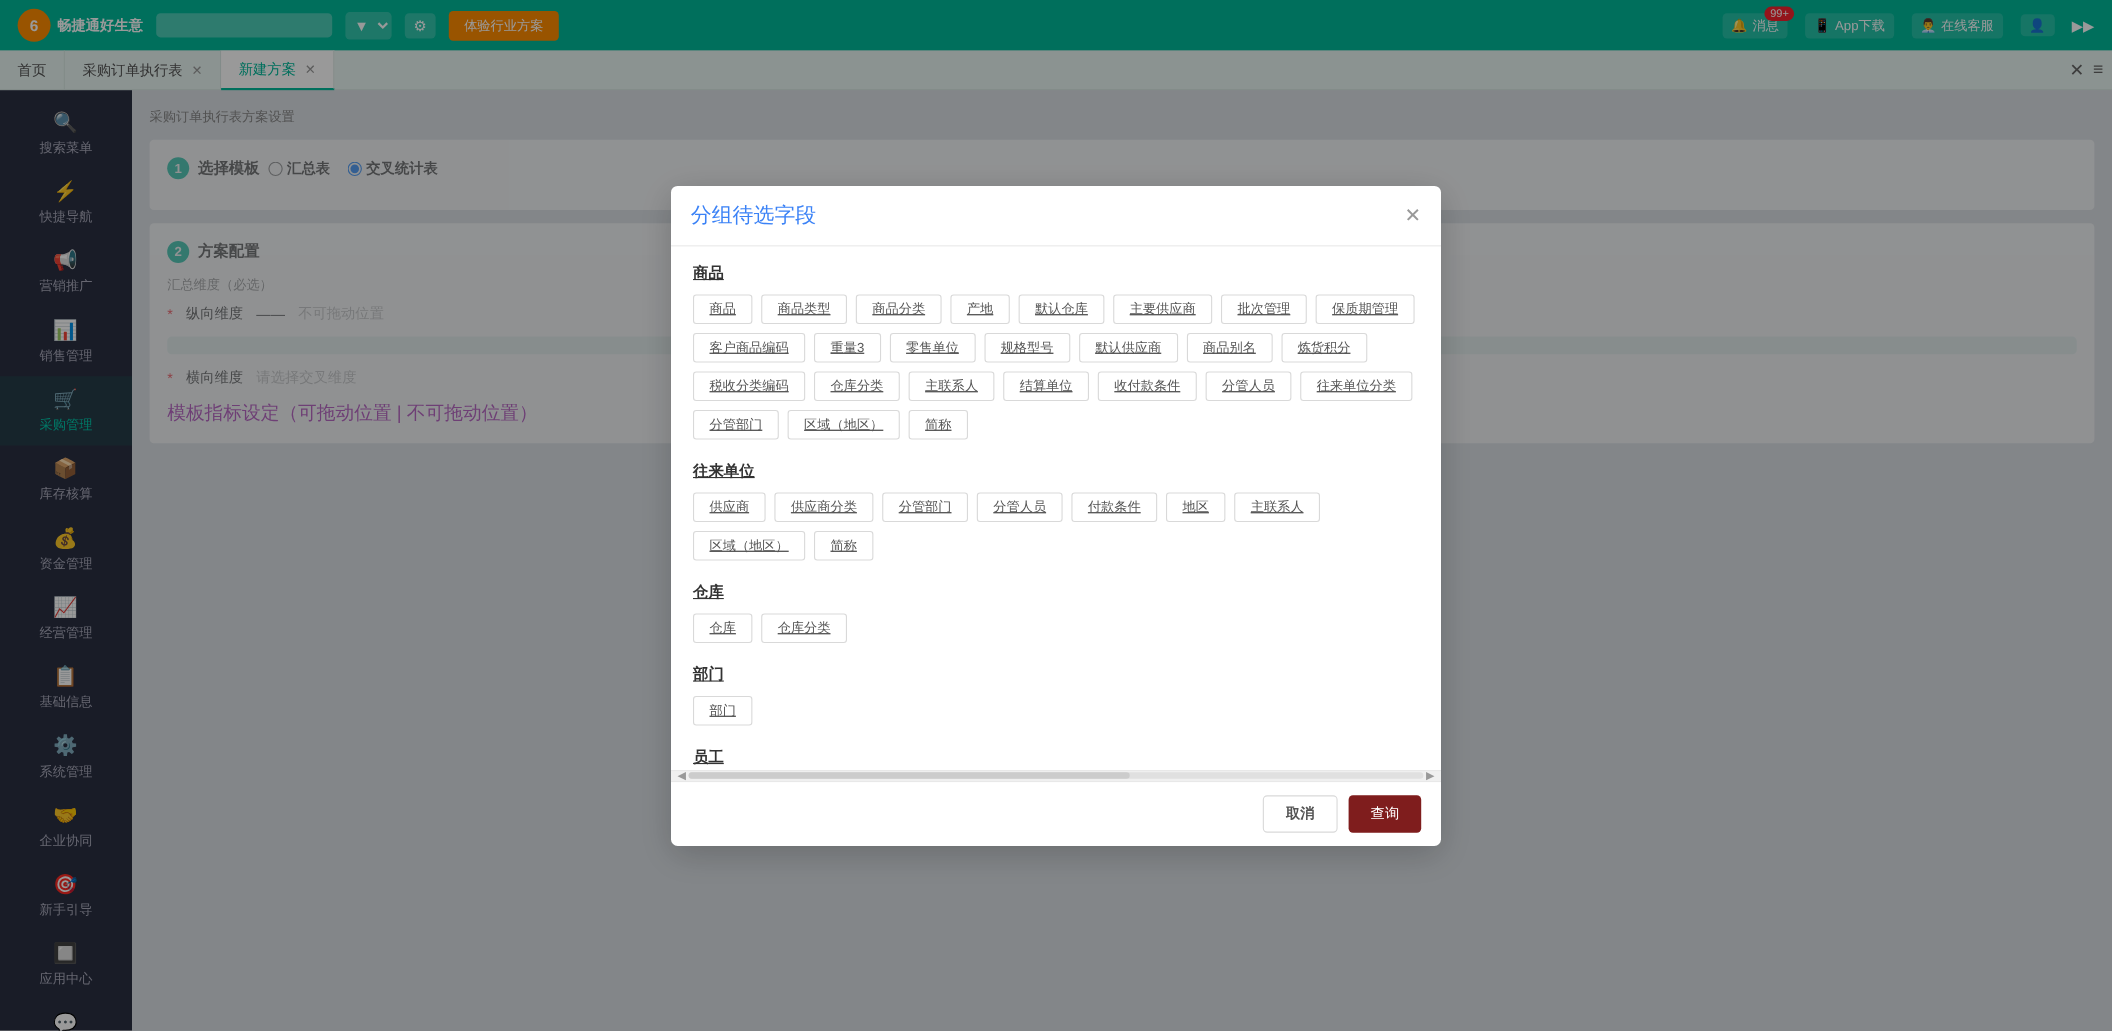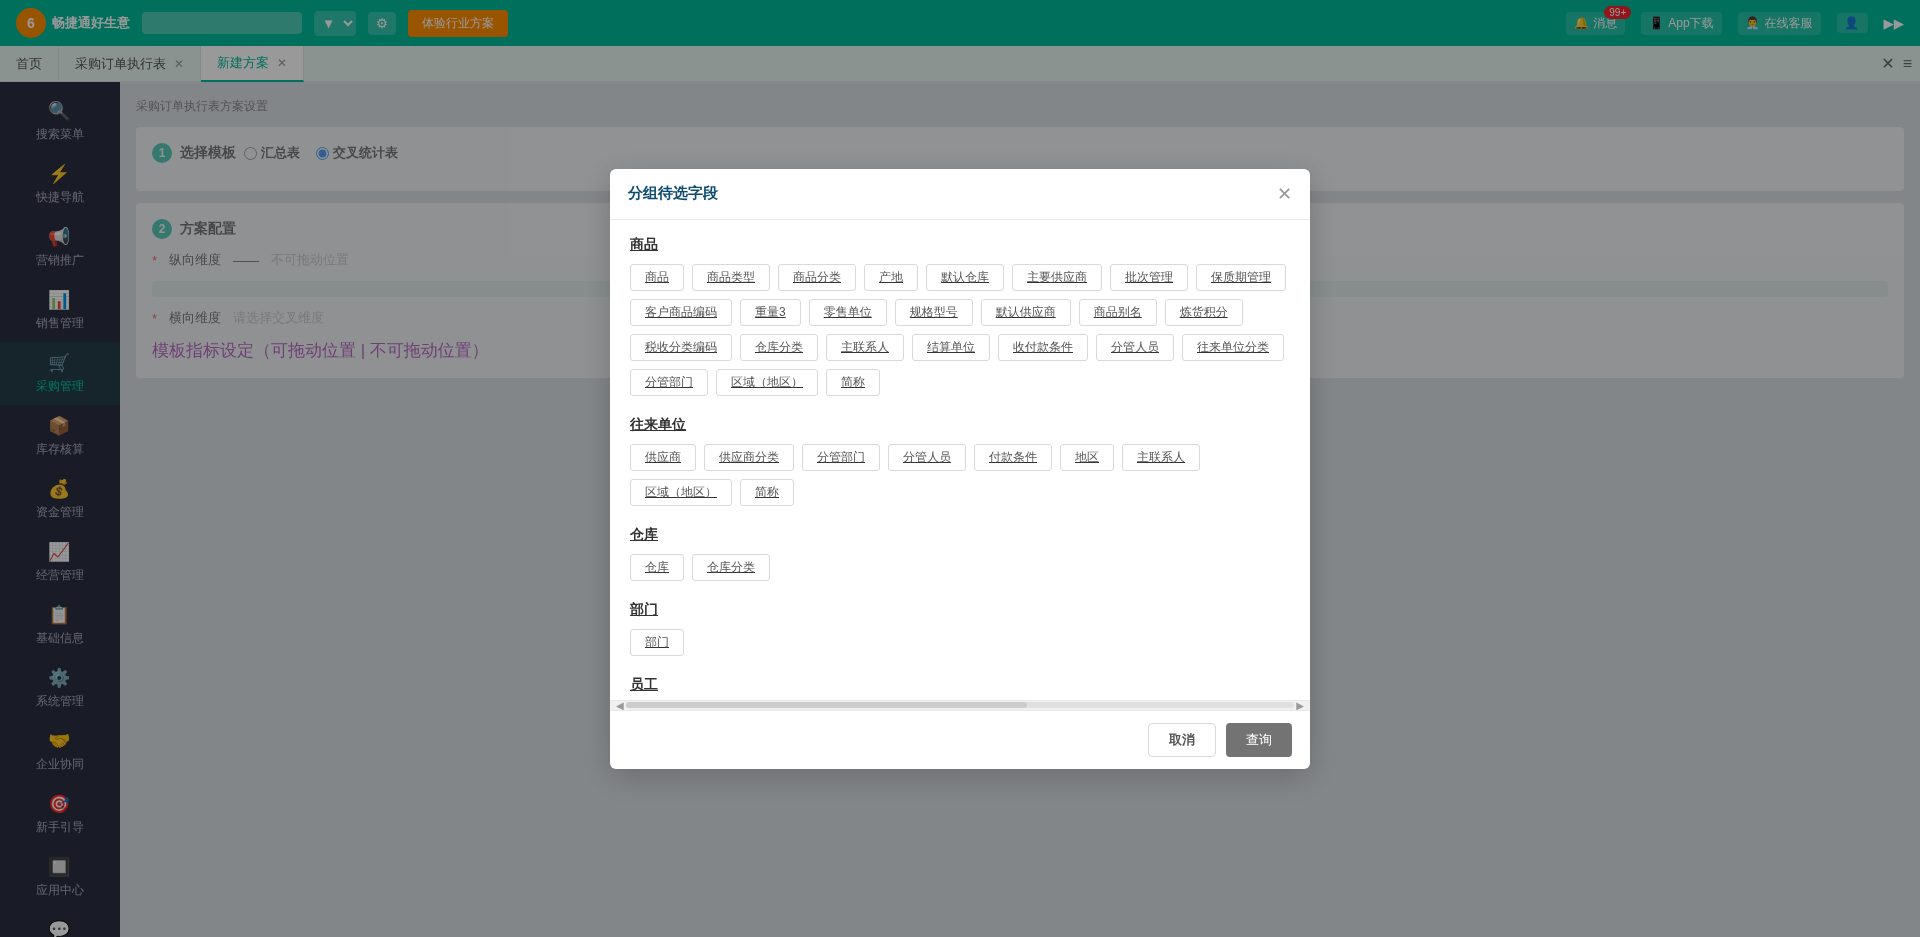--- a/index.html
+++ b/index.html
@@ -116,21 +116,21 @@
       box-shadow: 0 8px 32px rgba(0,0,0,0.2);
     }
     .modal-header {
       padding: 14px 18px;
       border-bottom: 1px solid #e8e8e8;
       display: flex;
       align-items: center;
       justify-content: space-between;
       flex-shrink: 0;
     }
-    .modal-title { font-size: 15px; font-weight: bold; color: #0c4a6e; }
+    .modal-title { font-size: 19px; font-weight: normal; color: #3b82f6; }
     .modal-close { background: none; border: none; cursor: pointer; color: #999; font-size: 18px; }
     .modal-body {
       flex: 1;
       overflow-y: auto;
       padding: 16px 20px;
     }
     .modal-footer {
       padding: 12px 18px;
       border-top: 1px solid #e8e8e8;
       display: flex;
@@ -159,21 +159,21 @@
       background: white;
       border: 1px solid #d9d9d9;
       border-radius: 4px;
       padding: 7px 20px;
       cursor: pointer;
       font-size: 13px;
       color: #555;
       font-weight: bold;
     }
     .btn-confirm {
-      background: #737373;
+      background: #7f1d1d;
       border: none;
       border-radius: 4px;
       padding: 7px 20px;
       cursor: pointer;
       font-size: 13px;
       color: white;
     }
 
     
     .modal-body::-webkit-scrollbar { width: 6px; }
@@ -346,20 +346,21 @@
           </label>
         </div>
       </div>
     </div>
 
     <div class="section" style="opacity:0.6;">
       <div class="step-label">
         <span class="step-num">2</span>
         <span>方案配置</span>
       </div>
+      <div style="color:#888; font-size:12px; margin-bottom:8px;">汇总维度（必选）</div>
       <div style="display:flex; align-items:center; gap:12px; margin-bottom:12px;">
         <span style="color:#f5222d;">*</span>
         <span>纵向维度</span>
         <span>——</span>
         <span style="color:#bbb;">不可拖动位置</span>
       </div>
       <div style="padding:8px; background:#e8f5f2; border-radius:4px; margin-bottom:12px;"></div>
       <div style="display:flex; align-items:center; gap:12px; margin-bottom:12px;">
         <span style="color:#f5222d;">*</span>
         <span>横向维度</span>

